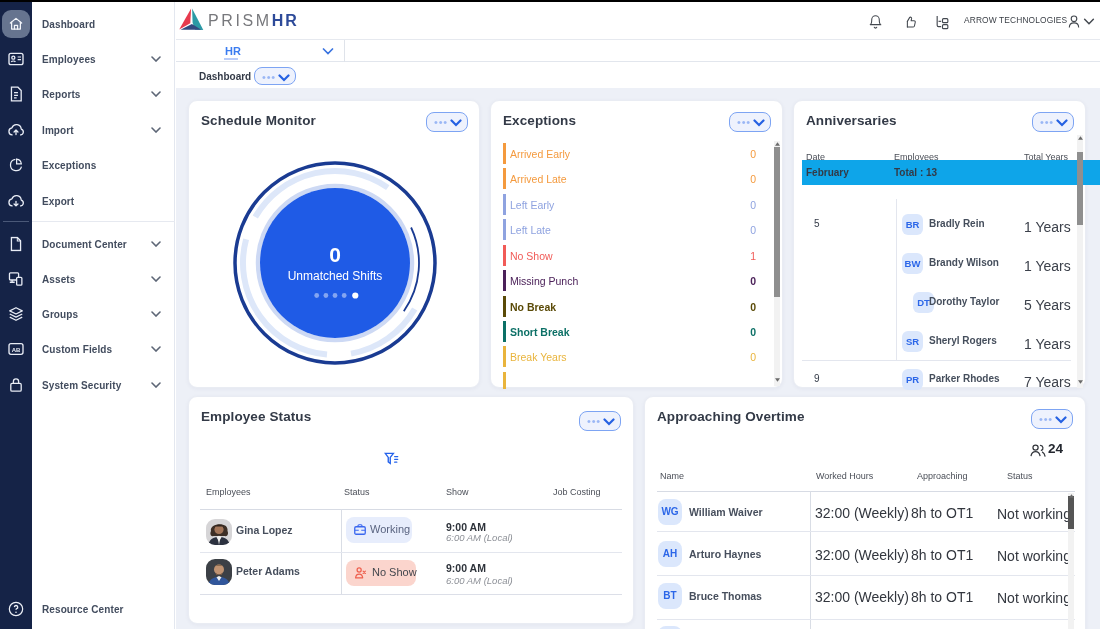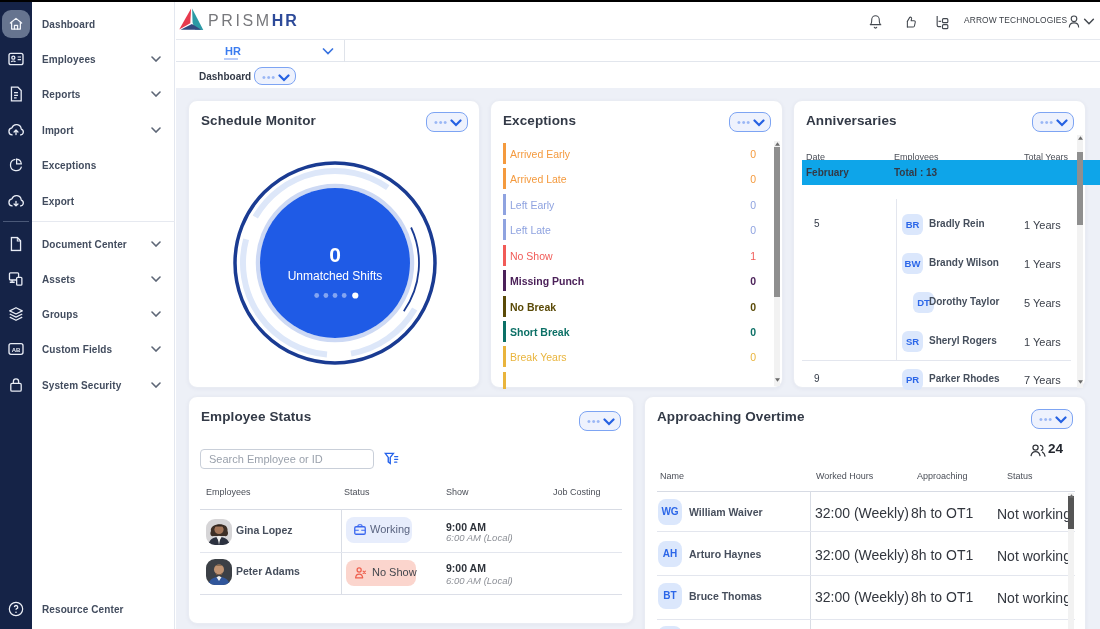--- a/index.html
+++ b/index.html
@@ -52,21 +52,21 @@
   .sbthumb { position:absolute; width:6px; background:#8f8f8f; border-radius:0px; }
   
   .exrow { position:absolute; left:12px; width:269px; height:25px; }
   .exbar { position:absolute; left:0; top:2px; width:2.5px; height:21px; }
   .exlab { position:absolute; left:7px; top:50%; transform:translateY(-50%); font-size:10.5px; }
   .excnt { position:absolute; right:16px; top:50%; transform:translateY(-50%); font-size:10.5px; }
   
   .badge { position:absolute; width:21px; height:21px; border-radius:6px; background:#dbe7fc;
      color:#2b66e8; font-size:9.5px; font-weight:700; text-align:center; line-height:21px; }
   .aname { position:absolute; font-size:10px; font-weight:700; color:#454e5c; }
-  .ayears { position:absolute; font-size:11px; color:#3c414b; }
+  .ayears { position:absolute; font-size:14px; color:#3c414b; }
   
   .photo { position:absolute; width:26px; height:26px; border-radius:9px; overflow:hidden; }
   .stbadge { position:absolute; height:26px; border-radius:8px; font-size:11px; }
   .stbadge span { white-space:nowrap; }
   .t1 { font-size:10.5px; font-weight:700; color:#474f5d; }
   .t2 { font-size:9.5px; font-style:italic; color:#8d9097; }
   
   .obadge { position:absolute; width:24px; height:26px; border-radius:8px; background:#dbe7fc;
      color:#2b66e8; font-size:10px; font-weight:700; text-align:center; line-height:26px; }
   .oname { position:absolute; font-size:10.5px; font-weight:700; color:#474f5d; }
@@ -278,21 +278,21 @@
           <div class="exlab" style="color:#8fa3e0">Left Late</div>
           <div class="excnt" style="color:#8fa3e0">0</div>
         </div>
       <div class="exrow" style="top:142px">
           <div class="exbar" style="background:#f15b57"></div>
           <div class="exlab" style="color:#f15b57">No Show</div>
           <div class="excnt" style="color:#f15b57">1</div>
         </div>
       <div class="exrow" style="top:167px">
           <div class="exbar" style="background:#4b2159"></div>
-          <div class="exlab" style="color:#4b2159;font-weight:700">Missing Punch</div>
+          <div class="exlab" style="color:#4b2159;font-weight:400">Missing Punch</div>
           <div class="excnt" style="color:#4b2159;font-weight:700">0</div>
         </div>
       <div class="exrow" style="top:193px">
           <div class="exbar" style="background:#5a4a07"></div>
           <div class="exlab" style="color:#5a4a07;font-weight:700">No Break</div>
           <div class="excnt" style="color:#5a4a07;font-weight:700">0</div>
         </div>
       <div class="exrow" style="top:218px">
           <div class="exbar" style="background:#0c7066"></div>
           <div class="exlab" style="color:#0c7066;font-weight:700">Short Break</div>
@@ -362,21 +362,20 @@
     </div>
 
     <div class="card" style="left:12px;top:394px;width:446px;height:228px">
       <div class="ctitle">Employee Status</div>
       <div class="pill" style="right:12px;top:14px">
         <div class="dots">•••</div>
         <svg width="12" height="8" viewBox="0 0 12 8" fill="none" stroke="#2561e2" stroke-width="2.2" stroke-linecap="round">
             <path d="M1.5 1.5 6 6 10.5 1.5"></path>
           </svg>
       </div>
-      <div class="abs" style="left:11px;top:52px;width:174px;height:20px;border:1px solid #c9cfd9;border-radius:4px;font-size:11px;color:#9aa1ac;line-height:19px;padding-left:8px">Search Employee or ID</div>
       <svg class="abs" style="left:195px;top:55px" width="15" height="14" viewBox="0 0 24 22" fill="none" stroke="#2563eb" stroke-width="2.2" stroke-linecap="round">
           <path d="M2 2h13l-5 6.5V18l-3.2-2.2V8.5z"></path>
           <path d="M17 7h5M17 11.5h5M17 16h3.5" stroke-width="2"></path>
         </svg>
       <div class="hdr" style="left:17px;top:90px">Employees</div>
       <div class="hdr" style="left:155px;top:90px">Status</div>
       <div class="hdr" style="left:257px;top:90px">Show</div>
       <div class="hdr" style="left:364px;top:90px">Job Costing</div>
       <div class="hline" style="left:11px;top:112px;width:422px"></div>
       <div class="vline" style="left:152px;top:112px;height:85px;background:#d9dde5"></div>

